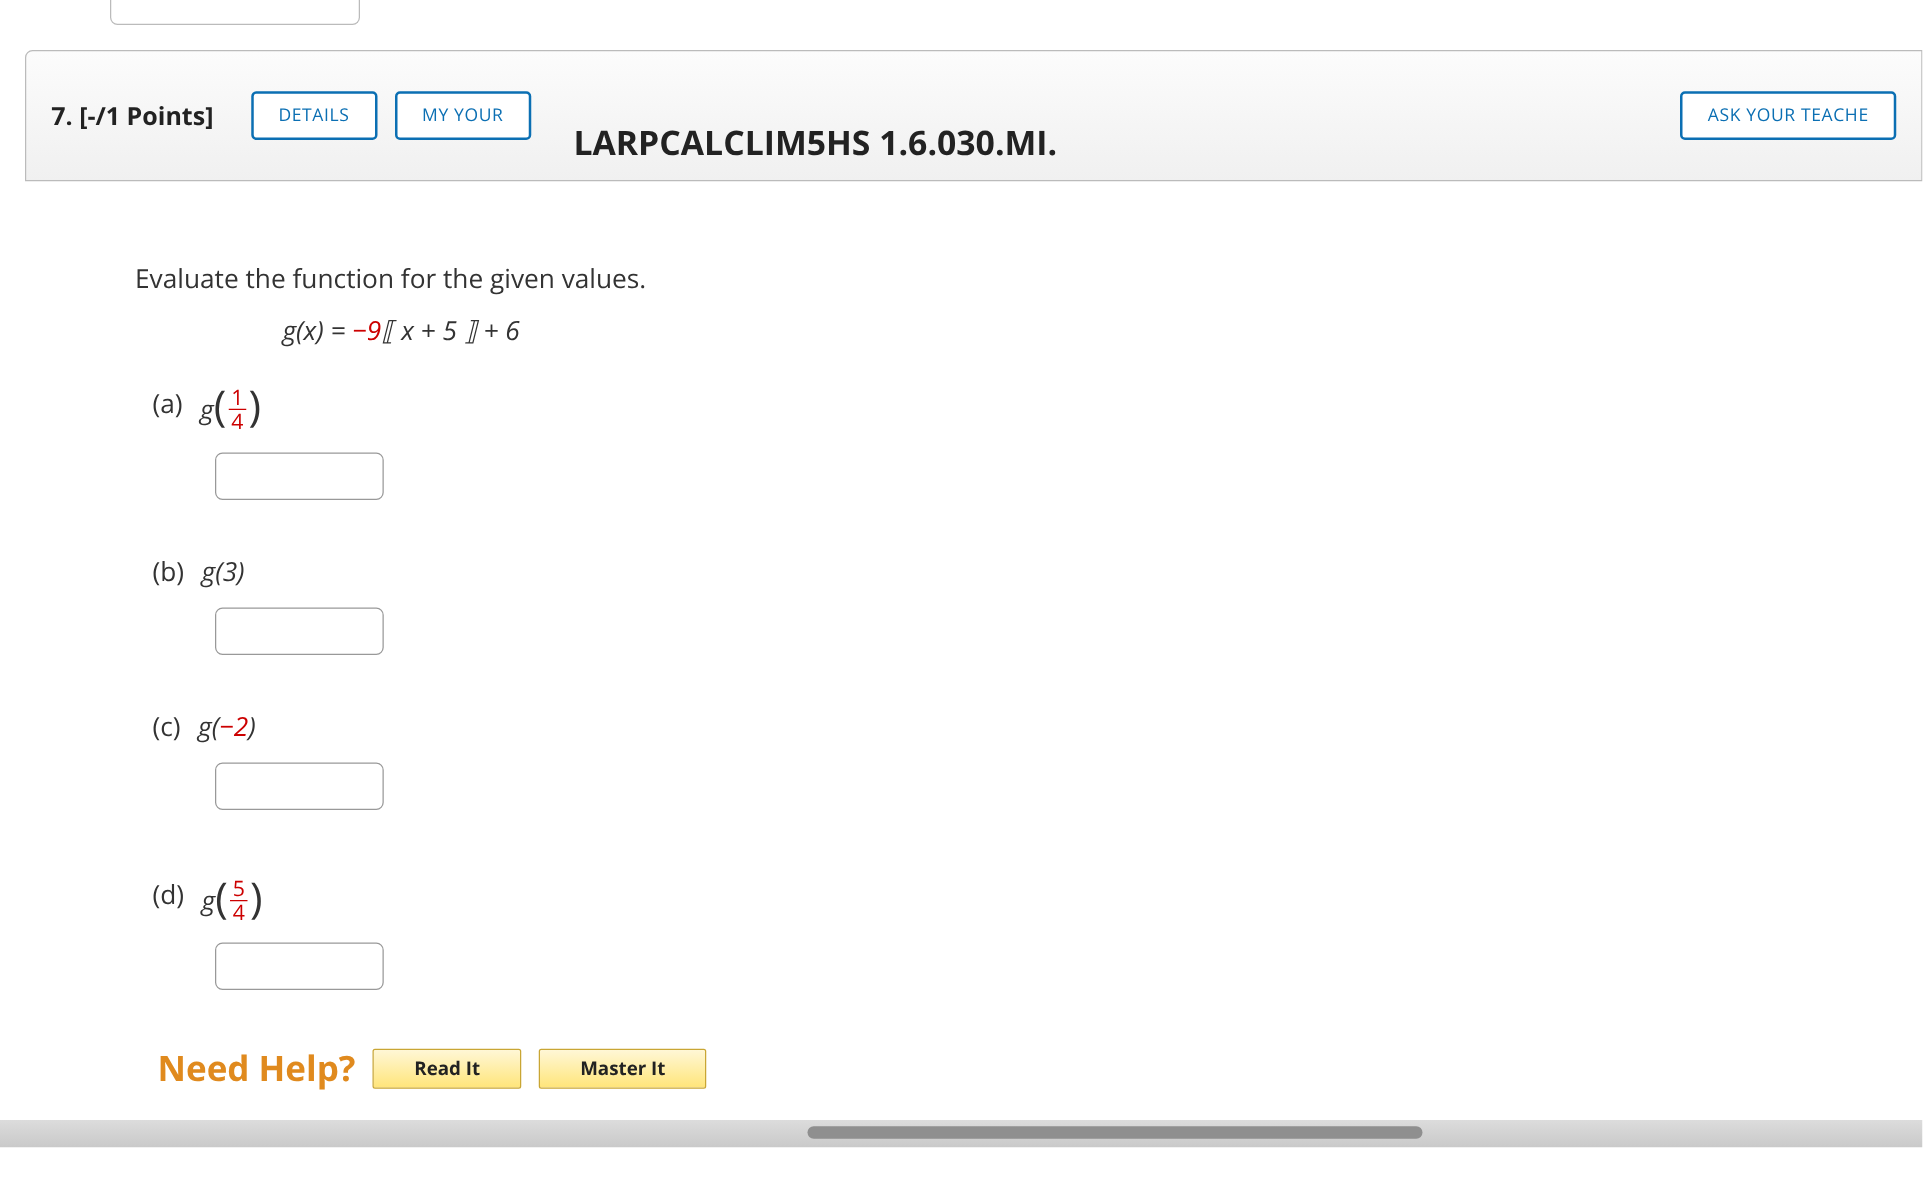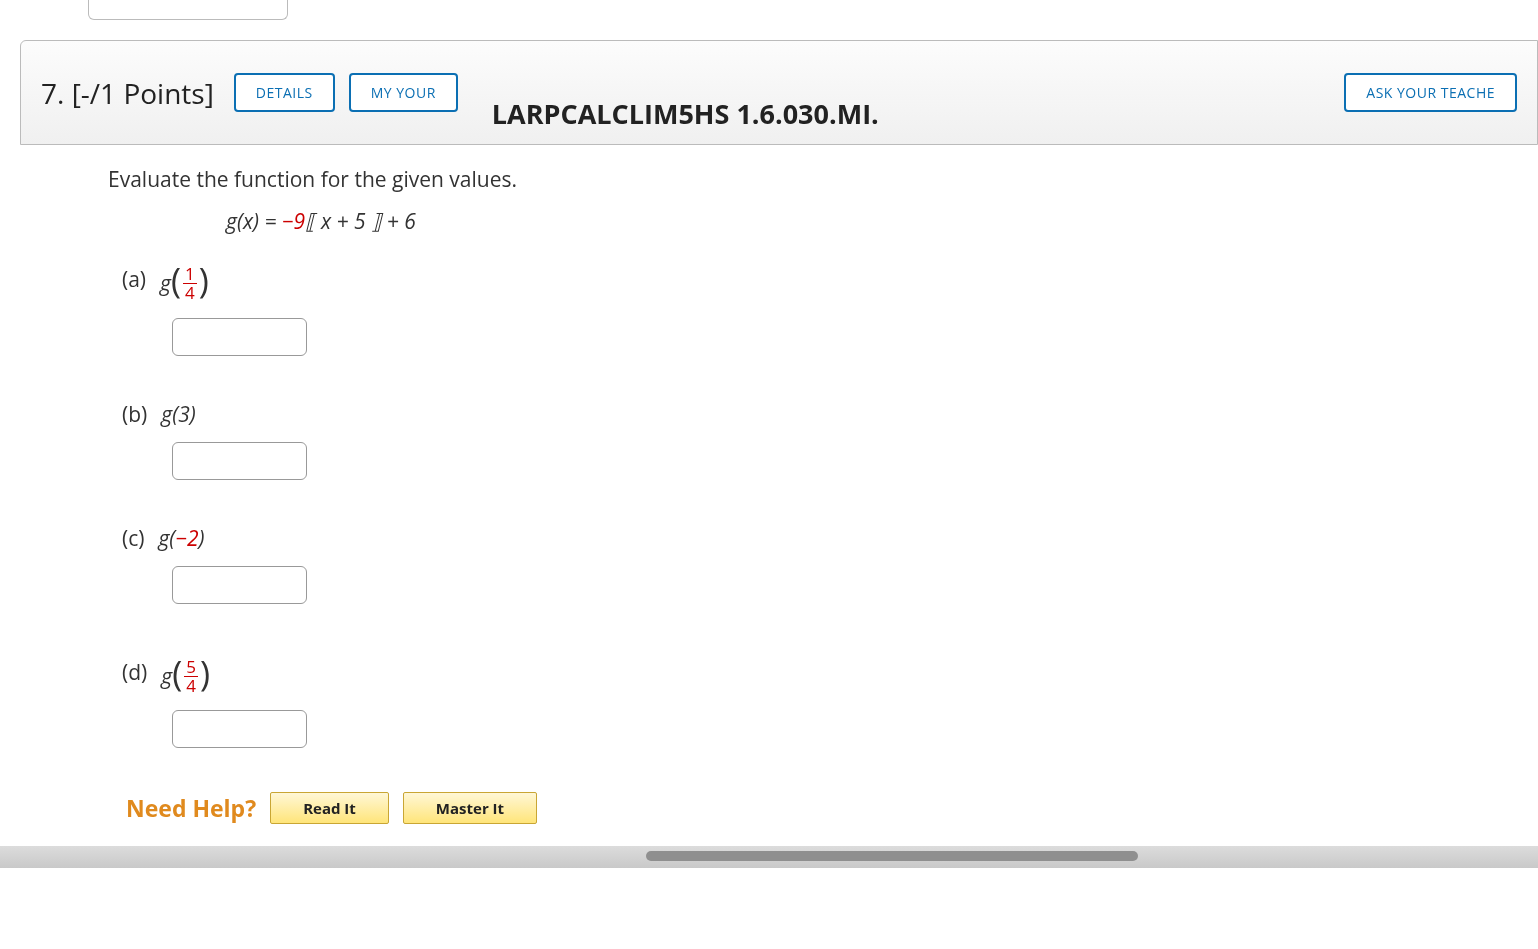--- a/index.html
+++ b/index.html
@@ -24,24 +24,24 @@
     align-items: center;
     gap: 14px;
     padding: 12px 20px;
     margin: 20px 0 0 20px;
     border: 1px solid #bbb;
     border-top-left-radius: 6px;
     background: #f6f6f6;
     background: linear-gradient(#fcfcfc,#f0f0f0);
   }
   .qnum-points {
-    font-weight: 400;
-    font-size: 28px;
+    font-weight: 700;
+    font-size: 20px;
     color: #222;
-    margin-right: 6px;
+    margin-right: 16px;
   }
   .btn-box {
     border: 2px solid #0b6fb3;
     color: #0b6fb3;
     background: #fff;
     font-weight: 400;
     font-size: 14px;
     letter-spacing: 0.5px;
     padding: 8px 20px;
     border-radius: 4px;
@@ -53,20 +53,21 @@
     font-size: 27px;
     color: #222;
     margin-left: 20px;
     margin-top: 42px;
   }
   .spacer { flex: 1; }
   .question-body {
     padding: 20px 0 0 108px;
     font-size: 21px;
     color: #333;
+    margin-top: 44px;
   }
   .prompt-text { margin-bottom: 14px; }
   .formula {
     margin: 0 0 20px 118px;
     font-style: italic;
     font-size: 21px;
   }
   .formula .var { }
   .formula .neg { color: #c00; }
   .part {
@@ -116,21 +117,21 @@
   }
   .need-help-row {
     display: flex;
     align-items: center;
     gap: 14px;
     margin: 40px 0 0 18px;
   }
   .need-help-label {
     color: #e08a1e;
     font-weight: 700;
-    font-size: 23px;
+    font-size: 28px;
   }
   .help-btn {
     background: linear-gradient(#fff7d6,#ffe57a);
     border: 1px solid #c9a634;
     font-size: 15px;
     font-weight: 700;
     padding: 5px 32px;
     cursor: pointer;
     font-family: inherit;
     color: #222;

